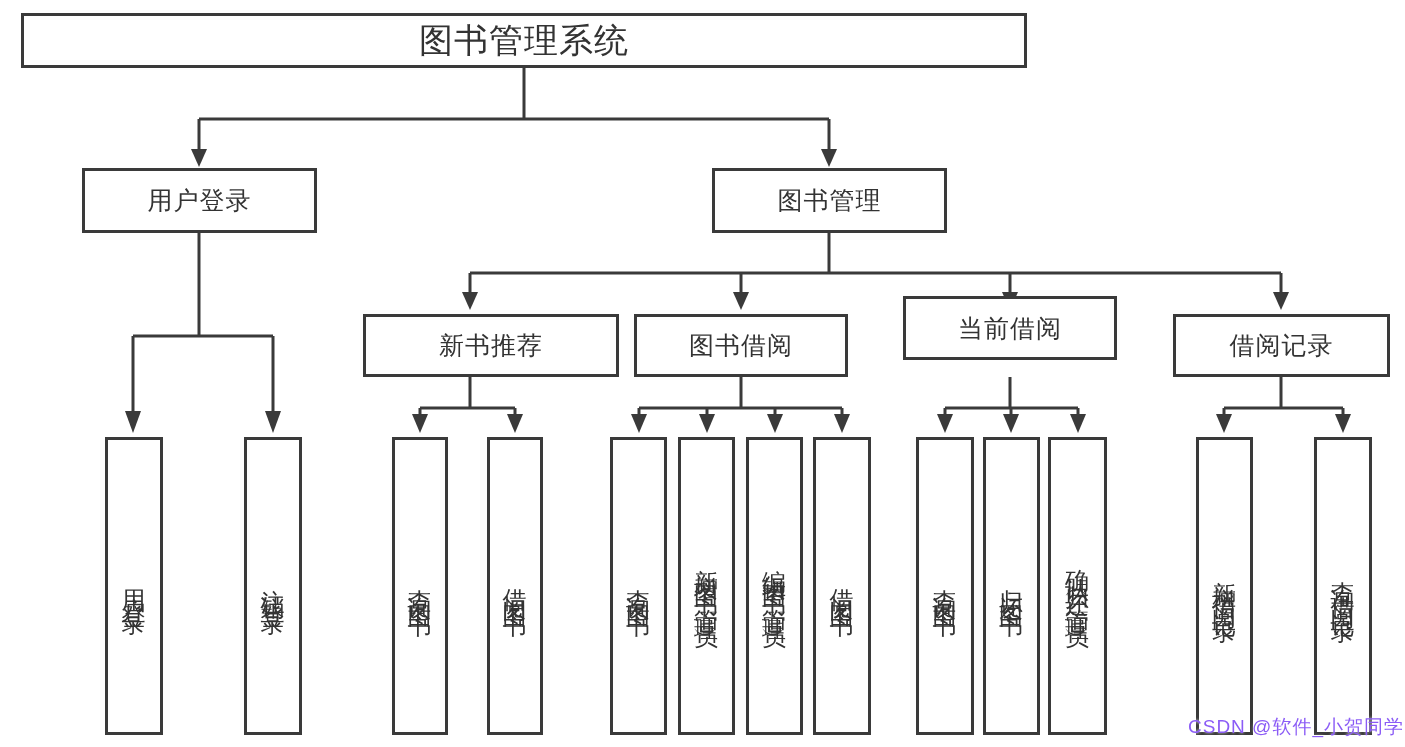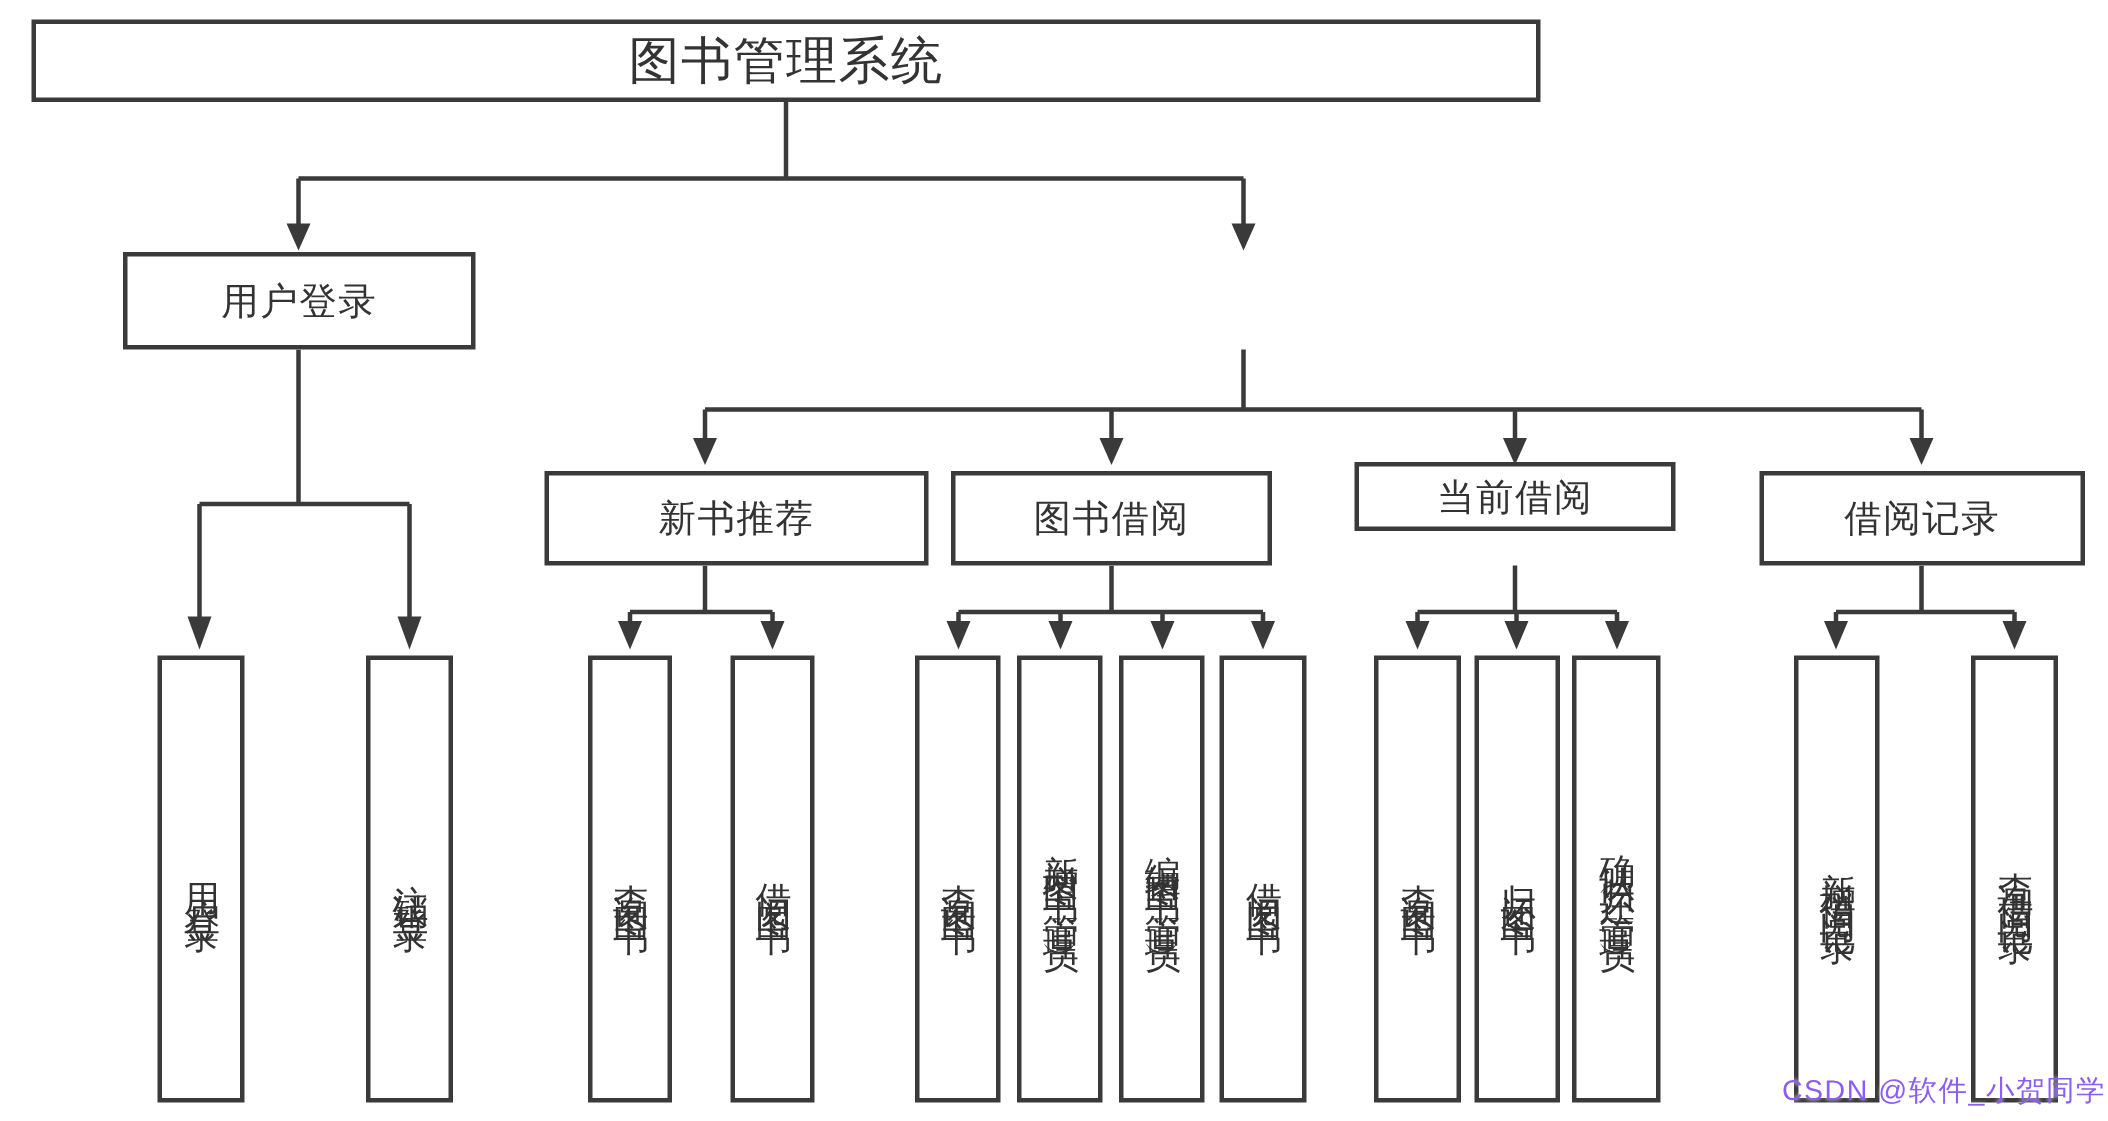--- a/index.html
+++ b/index.html
@@ -68,28 +68,31 @@
     </g>
   </svg>
 
   <div class="node" style="left:21px;top:13px;width:1006px;height:55px;">
     <span class="root-label">图书管理系统</span>
   </div>
 
   <div class="node" style="left:82px;top:168px;width:235px;height:65px;">
     <span class="branch-label">用户登录</span>
   </div>
+  <div class="node" style="left:712px;top:168px;width:235px;height:65px;">
+    <span class="branch-label">图书管理</span>
+  </div>
 
   <div class="node" style="left:363px;top:314px;width:256px;height:63px;">
     <span class="branch-label">新书推荐</span>
   </div>
   <div class="node" style="left:634px;top:314px;width:214px;height:63px;">
     <span class="branch-label">图书借阅</span>
   </div>
-  <div class="node" style="left:903px;top:308px;width:214px;height:46px;">
+  <div class="node" style="left:903px;top:296px;width:214px;height:64px;">
     <span class="branch-label">当前借阅</span>
   </div>
   <div class="node" style="left:1173px;top:314px;width:217px;height:63px;">
     <span class="branch-label">借阅记录</span>
   </div>
 
   <div class="node" style="left:105px;top:437px;width:58px;height:298px;">
     <span class="vtext">用户登录</span>
   </div>
   <div class="node" style="left:244px;top:437px;width:58px;height:298px;">

